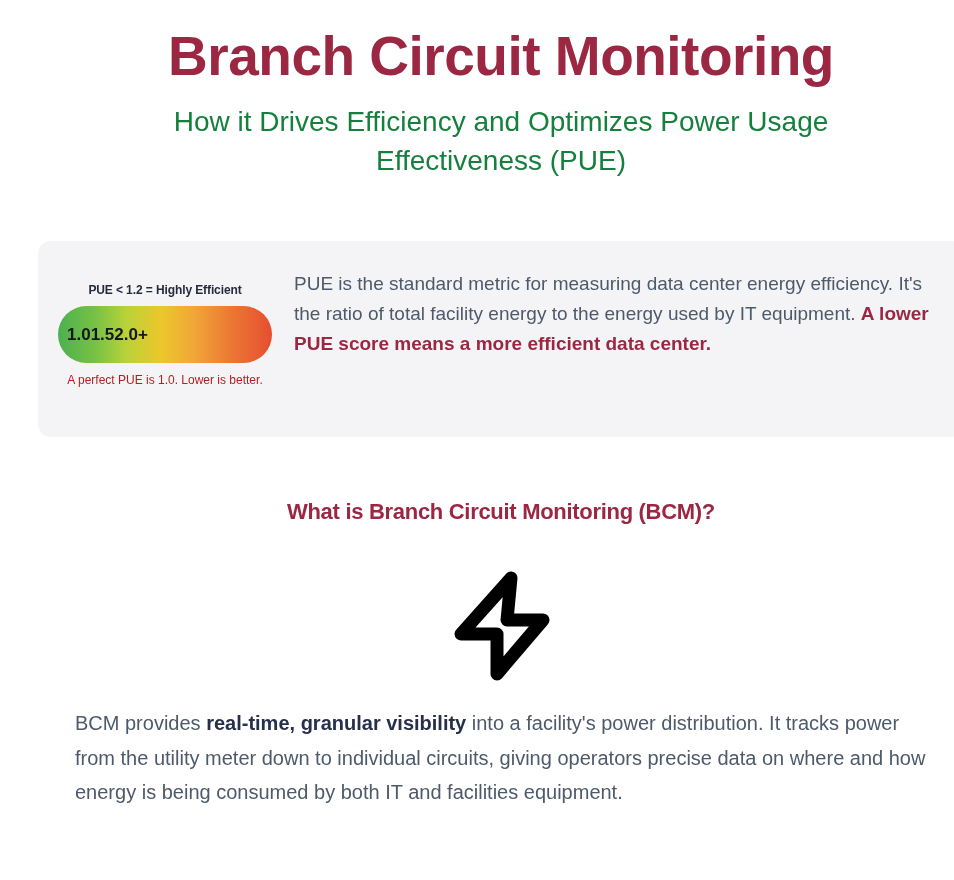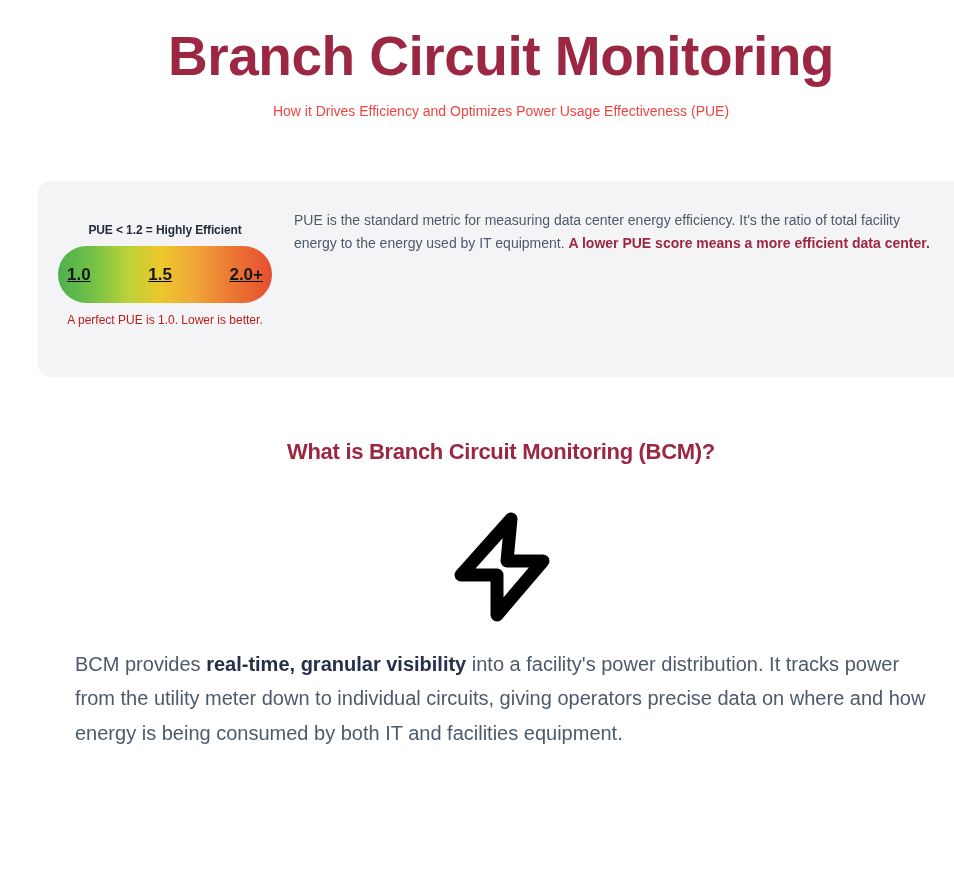--- a/index.html
+++ b/index.html
@@ -33,24 +33,24 @@
     margin: 0;
     font-size: 55px;
     line-height: 1.12;
     font-weight: bold;
     letter-spacing: -0.5px;
     color: #9b2743;
   }
   .page-subtitle {
     margin: 14px auto 0;
     max-width: 810px;
-    font-size: 14px;
+    font-size: 28px;
     line-height: 1.42;
     font-weight: normal;
-    color: #ef4444;
+    color: #15803d;
     text-align: center;
   }
 
   
   .pue-card {
     margin-top: 60px;
     background: #f4f4f6;
     border-radius: 13px;
     padding: 26px 22px 26px 20px;
     display: flex;
@@ -79,23 +79,21 @@
     background: linear-gradient(90deg,
       #4cb050 0%,
       #79c245 18%,
       #b9d239 32%,
       #ecc72b 48%,
       #f0a838 63%,
       #ec7a33 80%,
       #e54e30 100%);
     display: flex;
     align-items: center;
-    justify-content: space-between;
     padding: 4px 9px;
-    text-decoration: underline;
   }
   .gauge-tick {
     font-size: 17px;
     font-weight: bold;
     color: #16181c;
   }
   .gauge-caption-bottom {
     margin: 10px 0 0 0;
     font-size: 12px;
     color: #b91c1c;
@@ -109,21 +107,21 @@
   .pue-heading {
     margin: 0 0 10px 0;
     font-size: 27px;
     line-height: 1.2;
     font-weight: bold;
     color: #202a3c;
     letter-spacing: -0.3px;
   }
   .pue-body {
     margin: 0;
-    font-size: 14px;
+    font-size: 19px;
     line-height: 1.58;
     color: #4d5a6b;
   }
   .pue-body .emph {
     font-weight: bold;
     color: #9b2743;
   }
 
   
   .bcm-section {

